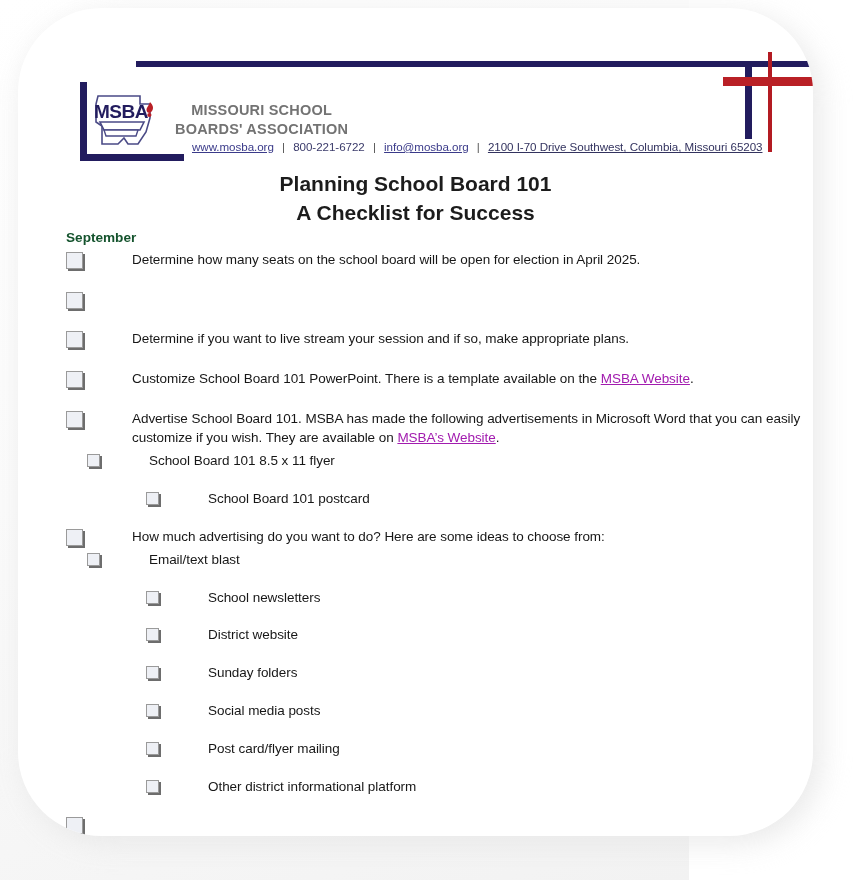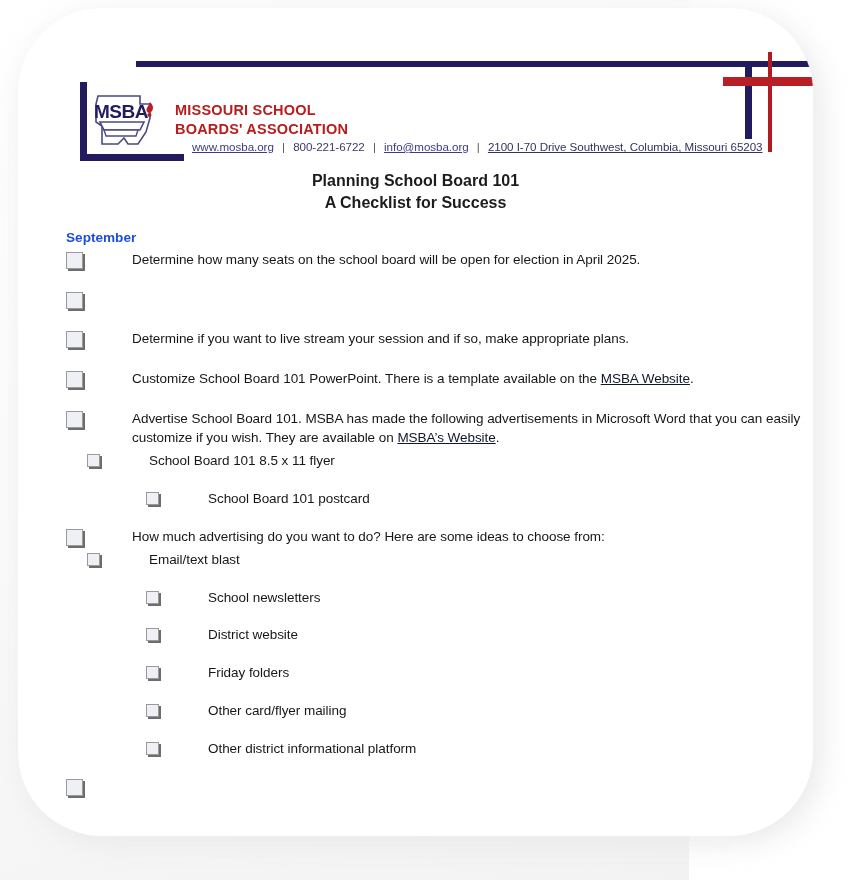--- a/index.html
+++ b/index.html
@@ -49,26 +49,27 @@
   #red-horiz     { position:absolute; left: 705px; top: 69px; width: 92px; height: 9px; background: #b92026; }
 
   
   #logo-row {
     position: absolute;
     left: 70px; top: 84px;
     display: flex; align-items: center; gap: 9px;
   }
   #logo-mark { position: relative; width: 78px; height: 56px; }
   .logo-name {
-    color: #b91c1c;
+    color: #737373;
     font-weight: bold;
     font-size: 14.5px;
     letter-spacing: .2px;
     line-height: 1.28;
     white-space: nowrap;
+    text-align: center;
   }
 
   
   #contact {
     position: absolute;
     left: 174px; top: 132px;
     font-size: 11.6px;
     color: #3b3b6b;
     white-space: nowrap;
     letter-spacing: -.05px;
@@ -76,35 +77,35 @@
   #contact .sep { color: #555; padding: 0 5px; }
   #contact a { color: #3b3b8a; text-decoration: underline; }
   #contact .addr { color: #33335f; text-decoration: underline; }
 
   
   #doc-title {
     position: absolute;
     left: 0; top: 162px; width: 795px;
     text-align: center;
     font-weight: bold;
-    font-size: 16px;
+    font-size: 21px;
     color: #1c1c1c;
     line-height: 1.38;
   }
 
   
   #body {
     position: absolute;
     left: 48px; top: 222px;
     width: 740px;
   }
   .month {
     font-weight: bold;
     font-size: 13.6px;
-    color: #1d4ed8;
+    color: #14532d;
     margin: 0 0 5px 0;
   }
 
   .item {
     display: flex;
     align-items: flex-start;
     margin-bottom: 20px;
     gap: 48px;
   }
   .item.tight { margin-bottom: 3px; }
@@ -125,21 +126,21 @@
     box-shadow: 2px 2px 0 0 #6d6d6d;
     margin-top: 3px;
   }
   .itxt {
     font-size: 13.5px;
     color: #171717;
     line-height: 1.47;
     letter-spacing: -.05px;
   }
   .itxt.wrap { max-width: 700px; }
-  .itxt a { color: #0f172a; text-decoration: underline; }
+  .itxt a { color: #a21caf; text-decoration: underline; }
 </style>
 </head>
 <body>
 
 <div id="screen">
 
   <div id="page-shadow"></div>
 
   <div id="page">
 
@@ -225,25 +226,29 @@
           <div class="item lvl2">
             <span class="cbox sm"></span>
             <span class="itxt wrap">School newsletters</span>
           </div>
           <div class="item lvl2">
             <span class="cbox sm"></span>
             <span class="itxt wrap">District website</span>
           </div>
           <div class="item lvl2">
             <span class="cbox sm"></span>
-            <span class="itxt wrap">Friday folders</span>
-          </div>
-          <div class="item lvl2">
-            <span class="cbox sm"></span>
-            <span class="itxt wrap">Other card/flyer mailing</span>
+            <span class="itxt wrap">Sunday folders</span>
+          </div>
+          <div class="item lvl2">
+            <span class="cbox sm"></span>
+            <span class="itxt wrap">Social media posts</span>
+          </div>
+          <div class="item lvl2">
+            <span class="cbox sm"></span>
+            <span class="itxt wrap">Post card/flyer mailing</span>
           </div>
           <div class="item lvl2">
             <span class="cbox sm"></span>
             <span class="itxt wrap">Other district informational platform</span>
           </div>
           <div class="item tight">
             <span class="cbox"></span>
           </div>
         </div>
     </div>

